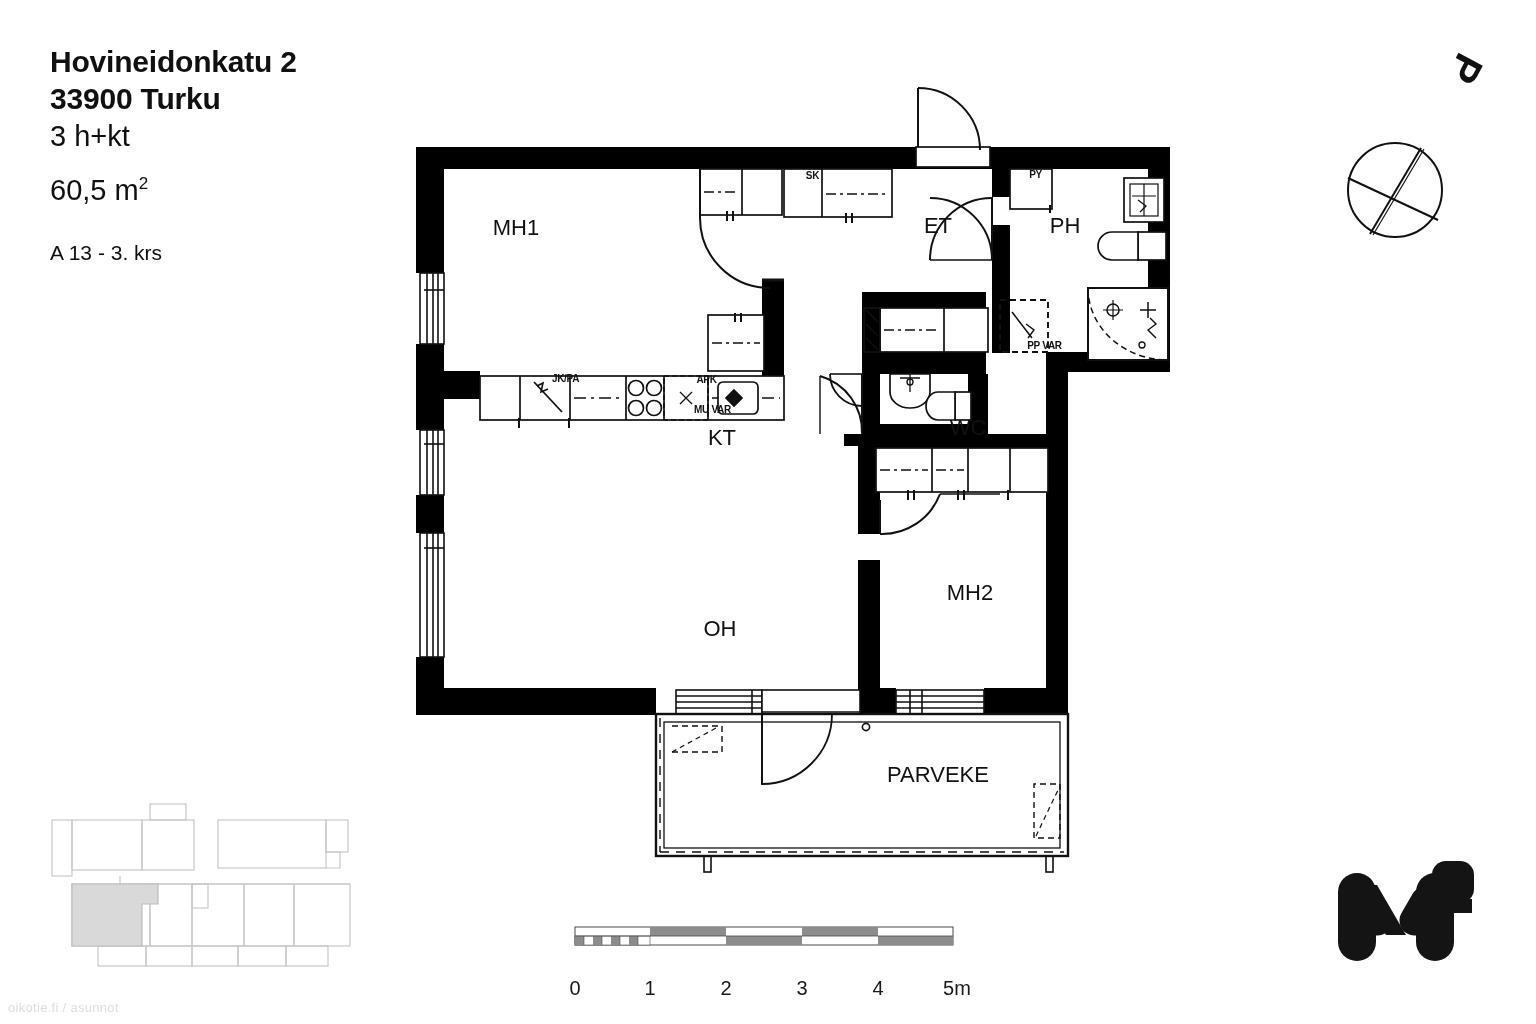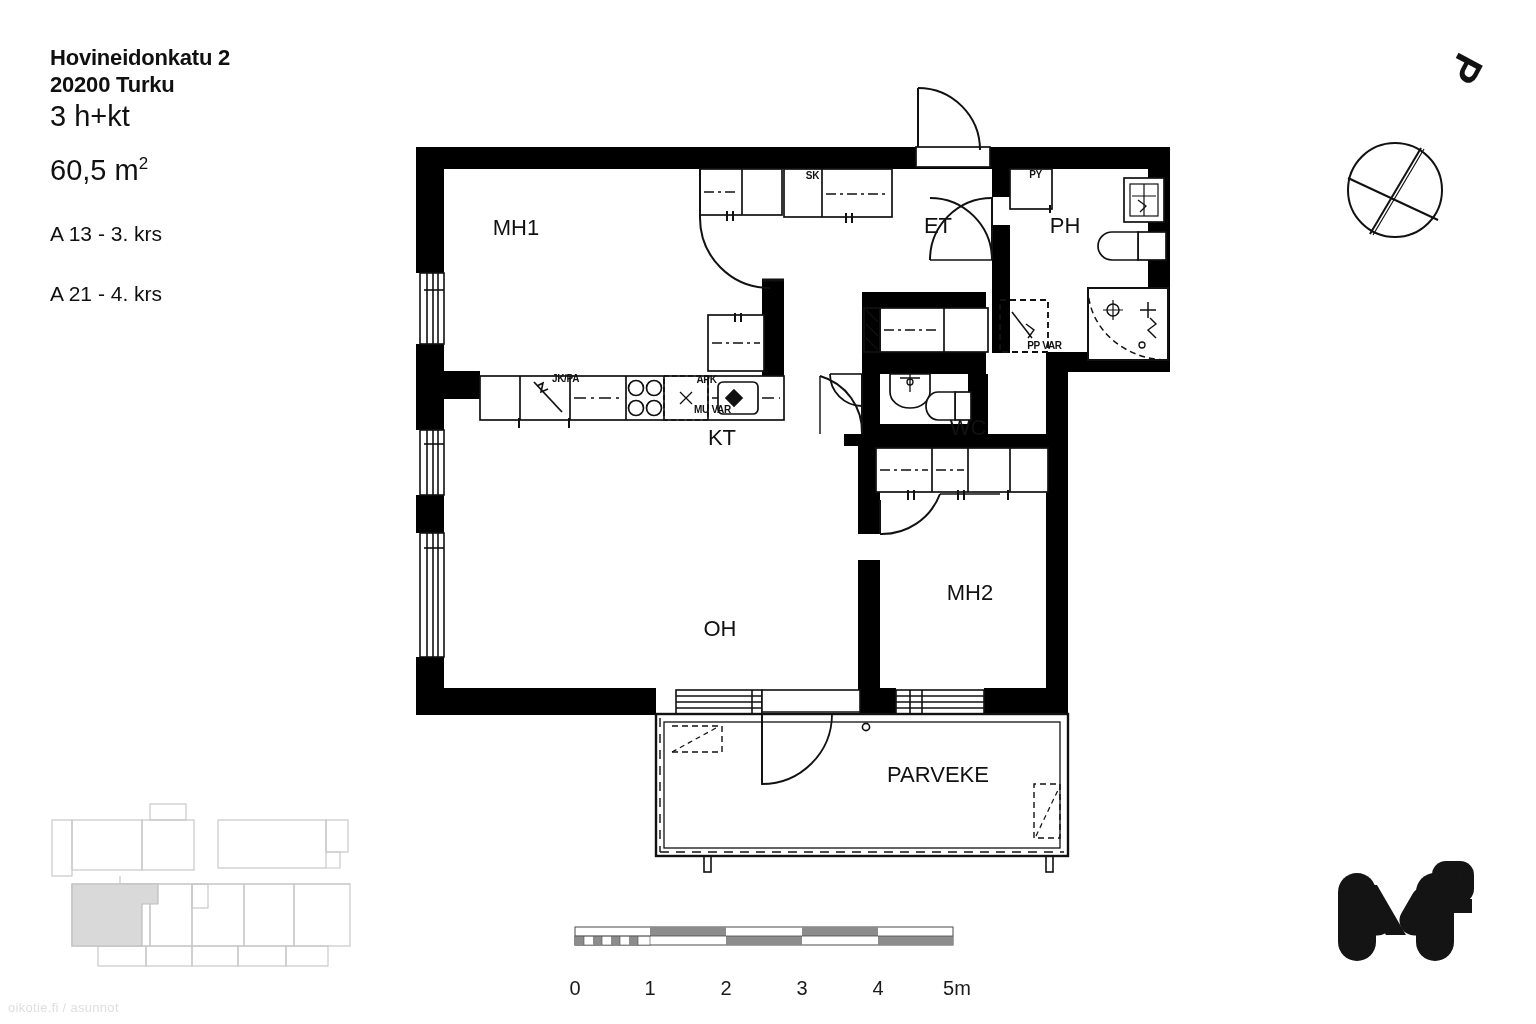--- a/index.html
+++ b/index.html
@@ -7,21 +7,21 @@
   body{
     width:1536px;height:1024px;position:relative;overflow:hidden;
     font-family:"Liberation Sans","DejaVu Sans",sans-serif;
     color:#111111;
   }
   .stage{position:absolute;left:0;top:0;width:1536px;height:1024px;}
 
   
   #header{position:absolute;left:50px;top:44px;width:380px;}
   #header .addr{
-    font-size:22px;font-weight:bold;line-height:1.23;letter-spacing:-0.2px;
+    font-size:30px;font-weight:bold;line-height:1.23;letter-spacing:-0.2px;
     color:#101010;white-space:pre;
   }
   #header .type{
     font-size:29px;font-weight:400;line-height:1.27;color:#101010;
   }
   #header .area{font-size:29px;font-weight:400;line-height:1.27;color:#101010;margin-top:17px;}
   #header .area sup{font-size:17px;vertical-align:super;}
   #header .krs{margin-top:30px;font-size:21px;line-height:1.45;color:#101010;}
 
   
@@ -56,25 +56,24 @@
   }
   .roomlabel.tiny{font-size:10px;font-weight:600;letter-spacing:-0.3px;padding-left:47px;}
 </style>
 </head>
 <body>
 
 <div class="stage">
 
   <div id="header">
     <div class="addr">Hovineidonkatu 2</div>
-    <div class="addr">20200 Turku</div>
+    <div class="addr">33900 Turku</div>
     <div class="type">3 h+kt</div>
     <div class="area"><span>60,5 m</span><sup>2</sup></div>
     <div class="krs">A 13 - 3. krs</div>
-    <div class="krs">A 21 - 4. krs</div>
   </div>
 
   <svg id="northP" viewBox="0 0 46 48">
     <g transform="rotate(118 23 24)">
       <text x="23" y="36" text-anchor="middle" font-family="Liberation Sans, sans-serif" font-size="40" font-weight="bold" fill="#111">P</text>
     </g>
   </svg>
 
   <svg id="compass" viewBox="0 0 100 100">
     <circle cx="50" cy="50" r="47" fill="none" stroke="#111" stroke-width="2"></circle>

